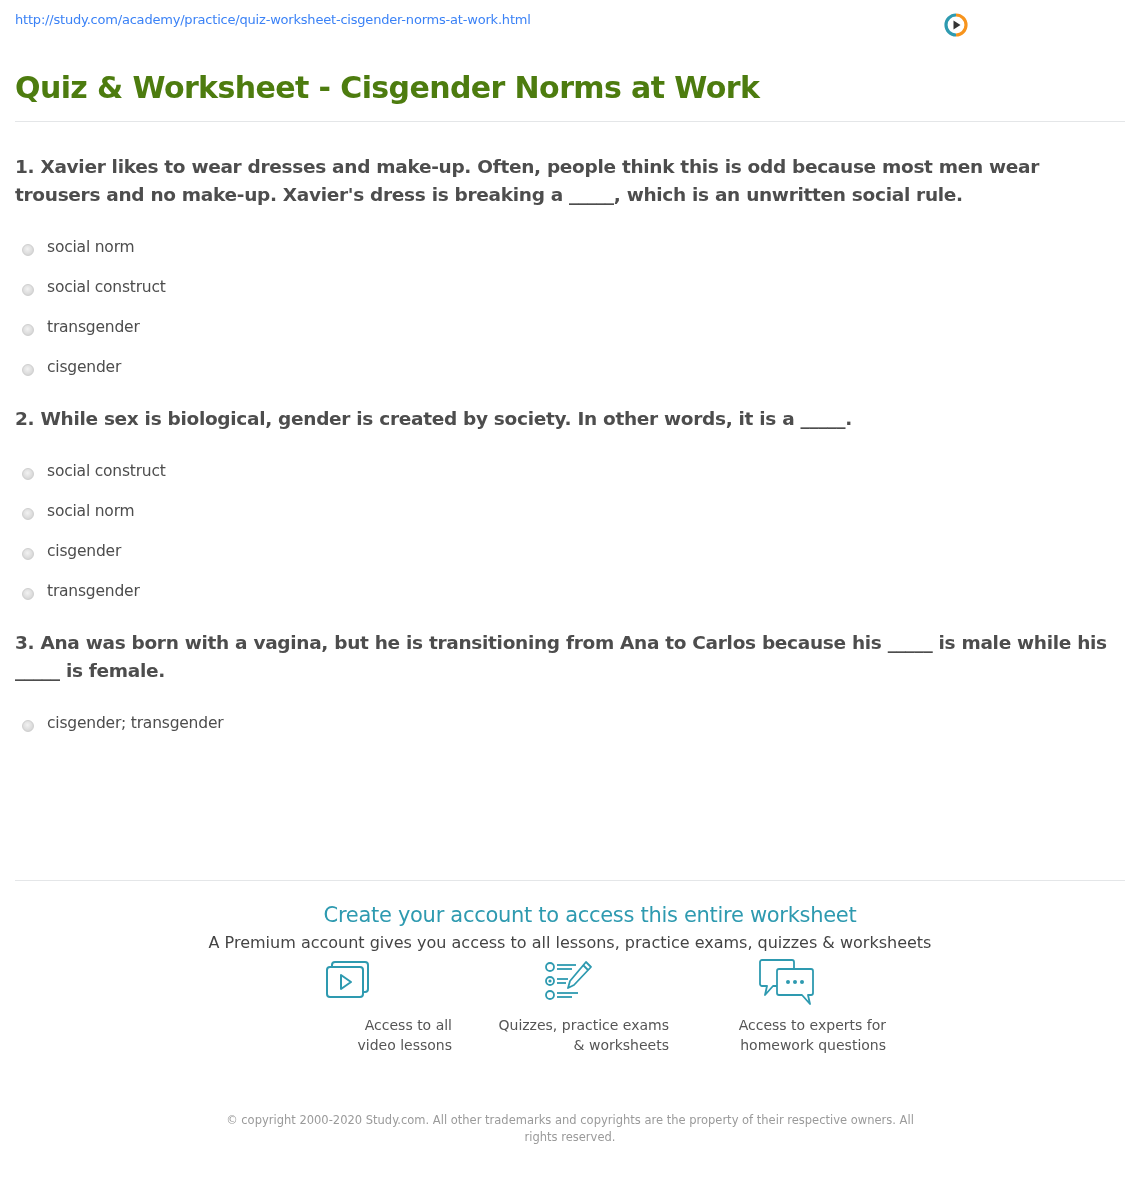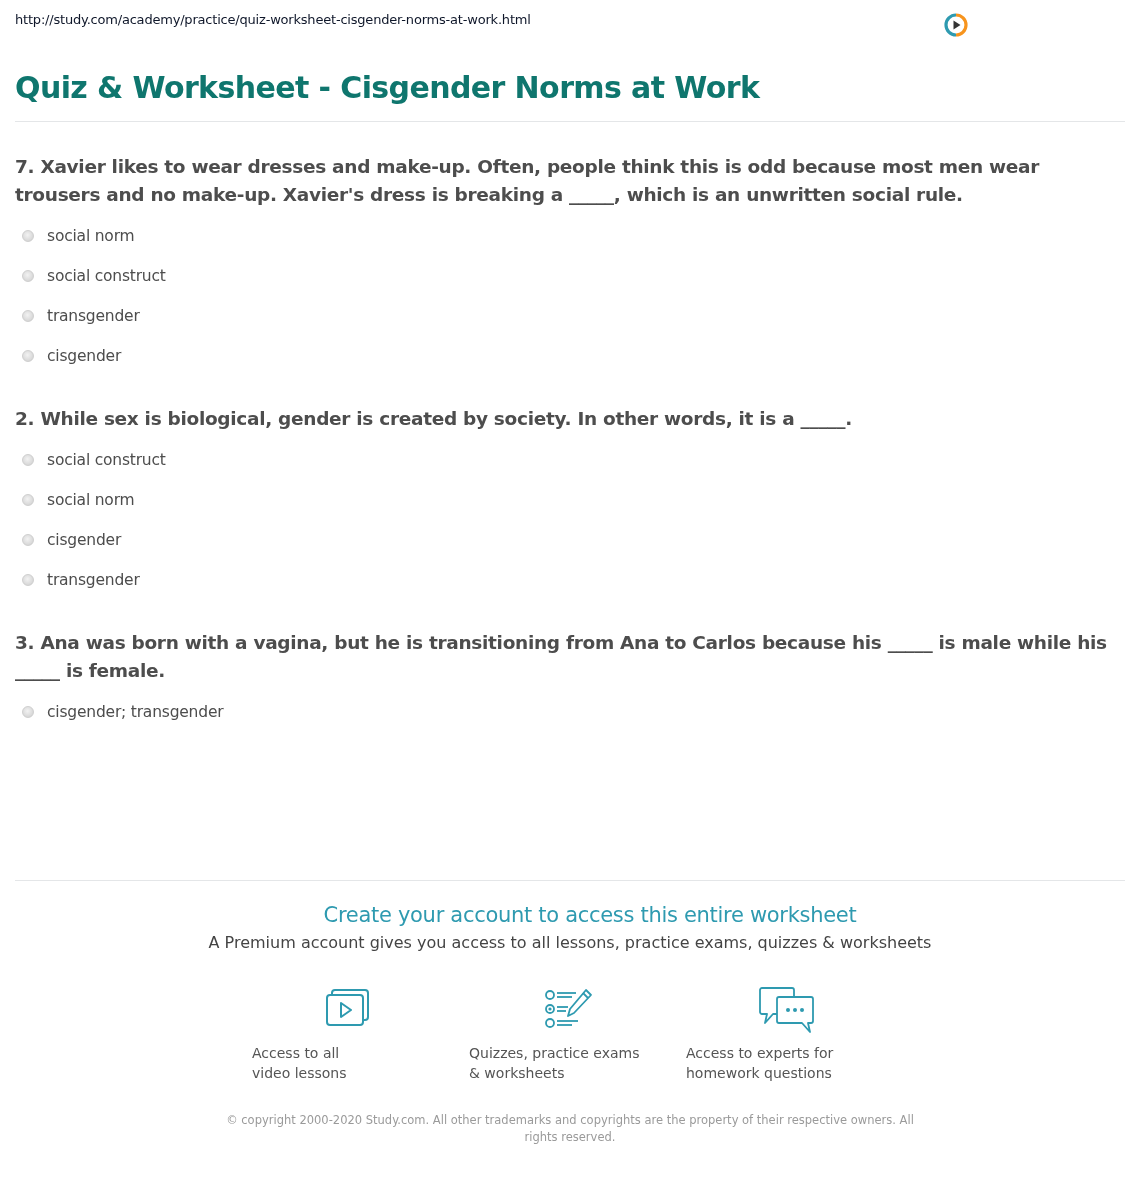--- a/index.html
+++ b/index.html
@@ -1,39 +1,39 @@
 <!DOCTYPE html>
 <html><head>
 <meta charset="utf-8">
 <style>
   * { box-sizing: border-box; margin: 0; padding: 0; }
   html, body { width: 1140px; height: 1177px; background: #ffffff; overflow: hidden; }
   body { font-family: "DejaVu Sans", sans-serif; color: #4a4a4a; position: relative; }
 
-  .url { position: absolute; left: 15px; top: 12px; font-size: 13px; color: #0f172a; letter-spacing: -0.2px; }
+  .url { position: absolute; left: 15px; top: 12px; font-size: 13px; color: #3b82f6; letter-spacing: -0.2px; }
 
   .logo { position: absolute; left: 944px; top: 8px; height: 34px; display: flex; align-items: center; }
   .logo svg { width: 24px; height: 24px; margin-right: 3px; }
   .logo-text { font-size: 28px; color: #333; font-weight: bold; letter-spacing: -0.5px; line-height: 34px; }
   .logo-dot { color: #f7941d; }
 
-  .title { position: absolute; left: 15px; top: 70px; font-size: 30px; color: #0f766e; font-weight: bold; letter-spacing: -0.6px; }
+  .title { position: absolute; left: 15px; top: 70px; font-size: 30px; color: #4d7c0f; font-weight: bold; letter-spacing: -0.6px; }
   .rule { position: absolute; left: 15px; right: 15px; height: 1px; background: #e4e6e8; }
 
   .question { position: absolute; left: 15px; width: 1115px; font-size: 18.5px; font-weight: bold; color: #4d4d4d; line-height: 28px; letter-spacing: -0.3px; }
   .options { position: absolute; left: 22px; }
-  .option { height: 40px; display: flex; align-items: center; cursor: pointer; }
+  .option { height: 40px; display: flex; align-items: flex-end; cursor: pointer; }
   .radio { width: 12px; height: 12px; border-radius: 50%; background: radial-gradient(circle at 45% 40%, #f2f2f2 0%, #d8d8d8 70%, #c9c9c9 100%); border: 1px solid #cfcfcf; margin-right: 13px; flex-shrink: 0; }
   .opt-label { font-size: 15.5px; color: #4d4d4d; letter-spacing: -0.2px; }
 
   .cta { position: absolute; left: 0; width: 1140px; text-align: center; }
   .cta-title { top: 903px; font-size: 21px; color: #2e9ab0; letter-spacing: -0.3px; margin-left: 20px; }
   .cta-sub { top: 933px; font-size: 16px; color: #444; }
 
-  .feature { position: absolute; top: 985px; width: 200px; text-align: left; }
+  .feature { position: absolute; top: 957px; width: 200px; text-align: right; }
   .feature svg { width: 66px; height: 50px; display: block; margin: 0 auto 8px auto; }
   .feature-text { font-size: 14px; color: #555; line-height: 20px; }
 
   .copyright { position: absolute; left: 210px; width: 720px; top: 1112px; text-align: center; font-size: 11.5px; color: #9a9a9a; line-height: 17px; }
 </style>
 </head>
 <body>
 
 <div class="url">http://study.com/academy/practice/quiz-worksheet-cisgender-norms-at-work.html</div>
 
@@ -41,21 +41,21 @@
   <svg viewBox="0 0 24 24">
     <path d="M12 2 A10 10 0 0 0 12 22" fill="none" stroke="#2e9ab0" stroke-width="3.2"></path>
     <path d="M12 2 A10 10 0 0 1 12 22" fill="none" stroke="#f7941d" stroke-width="3.2"></path>
     <path d="M9.5 7.5 L16.5 12 L9.5 16.5 Z" fill="#333"></path>
   </svg>
 </div>
 
 <h1 class="title">Quiz &amp; Worksheet - Cisgender Norms at Work</h1>
 <div class="rule" style="top:121px;"></div>
 
-<div class="question" style="top:153px;">7. Xavier likes to wear dresses and make-up. Often, people think this is odd because most men wear trousers and no make-up. Xavier's dress is breaking a _____, which is an unwritten social rule.</div>
+<div class="question" style="top:153px;">1. Xavier likes to wear dresses and make-up. Often, people think this is odd because most men wear trousers and no make-up. Xavier's dress is breaking a _____, which is an unwritten social rule.</div>
 <div class="options" style="top:216px;">
   <div class="option">
       <span class="radio"></span>
       <span class="opt-label">social norm</span>
     </div>
   <div class="option">
       <span class="radio"></span>
       <span class="opt-label">social construct</span>
     </div>
   <div class="option">

